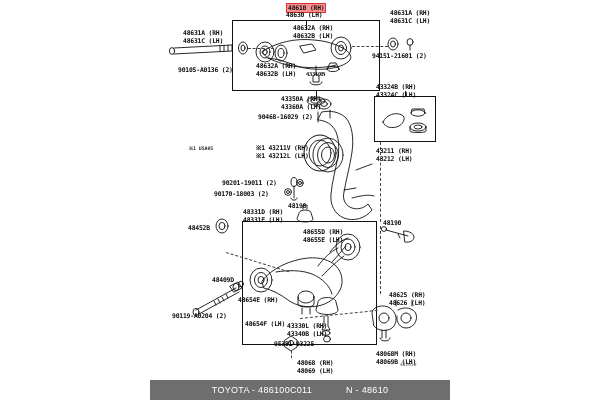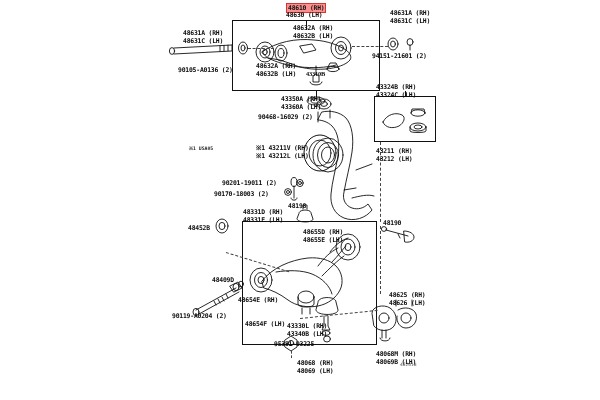--- a/index.html
+++ b/index.html
@@ -320,14 +320,19 @@
       <div class="lbl" style="left: 297px; top: 359px;">48068 (RH)</div>
       <div class="lbl" style="left: 297px; top: 367px;">48069 (LH)</div>
       <div class="lbl" style="left: 376px; top: 350px;">48068M (RH)</div>
       <div class="lbl" style="left: 376px; top: 358px;">48069B (LH)</div>
     </div>
 
   <div class="note" style="left:189px; top:145px;">※1 USA05</div>
 
   <div class="wm" style="left:400px; top:362px;">48201B</div>
 
+  <div id="footer">
+    <span>TOYOTA - 486100C011</span>
+    <span class="sep"></span>
+    <span>N - 48610</span>
+  </div>
 
 </div>
 
 </body></html>

